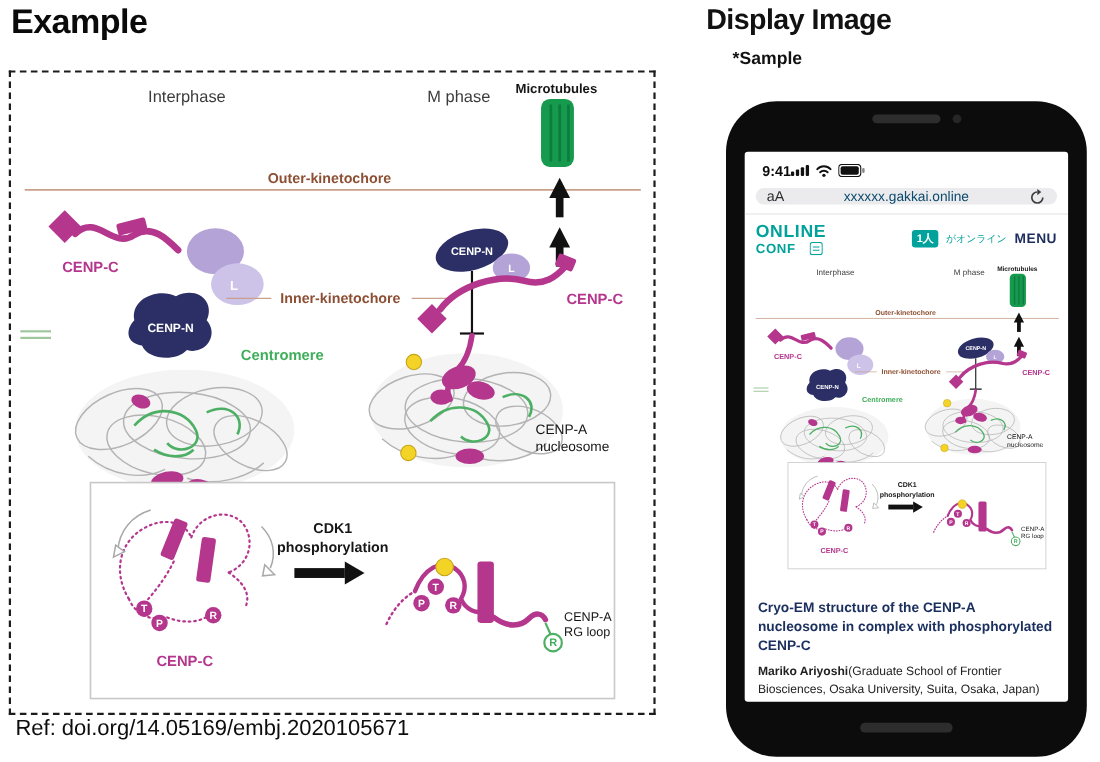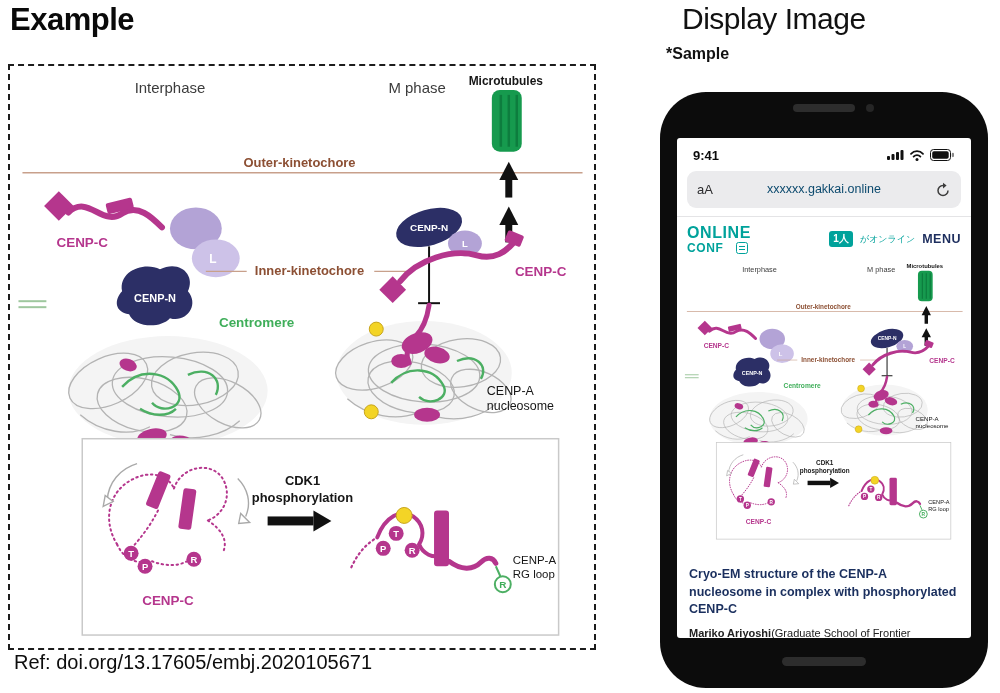--- a/index.html
+++ b/index.html
@@ -6,35 +6,35 @@
   .canvas{position:relative;width:1000px;height:693px;background:#fff;overflow:hidden;
           font-family:"Liberation Sans",sans-serif;color:#111;}
 
   
   .h-example{position:absolute;left:10px;top:2px;font-size:31px;font-weight:800;letter-spacing:-.5px;color:#0a0a0a;}
   .figure-box{position:absolute;left:8px;top:64px;width:588px;height:586px;border:2px dashed #1c1c1c;box-sizing:border-box;background:#fff;}
   .figure-box svg{width:100%;height:100%;display:block;}
   .ref{position:absolute;left:14px;top:651px;font-size:20px;color:#0d0d0d;}
 
   
-  .h-display{position:absolute;left:642px;top:2px;font-size:30px;font-weight:400;letter-spacing:-.5px;margin-left:40px;}
+  .h-display{position:absolute;left:642px;top:2px;font-size:26px;font-weight:700;letter-spacing:-.5px;}
   .sample{position:absolute;left:645px;top:45px;font-size:16px;font-weight:700;margin-left:21px;}
 
   .phone{position:absolute;left:660px;top:92px;width:328px;height:596px;background:#0c0c0c;border-radius:46px;}
   .speaker{position:absolute;top:12px;left:50%;transform:translateX(-50%);width:62px;height:8px;border-radius:4px;background:#2d2d2d;}
   .camera-dot{position:absolute;top:12px;left:calc(50% + 42px);width:8px;height:8px;border-radius:50%;background:#262626;}
   .home-bar{position:absolute;bottom:22px;left:50%;transform:translateX(-50%);width:84px;height:9px;border-radius:5px;background:#2d2d2d;}
   .screen{position:absolute;left:17px;top:46px;width:294px;height:500px;background:#fff;border-radius:3px;overflow:hidden;}
 
-  .status{height:26px;display:flex;justify-content:space-between;align-items:center;padding:4px 16px 0;}
+  .status{height:26px;display:flex;align-items:center;padding:4px 16px 0;}
   .time{font-size:13px;font-weight:700;color:#0b0b0b;}
   .status-icons{display:flex;align-items:center;gap:5px;}
 
   .addr-wrap{padding:3px 10px 8px;border-bottom:1px solid #e4e4e6;}
-  .addr{height:15px;background:#ebebed;border-radius:9px;display:flex;padding:11px 10px;}
+  .addr{height:15px;background:#ebebed;border-radius:9px;display:flex;align-items:center;padding:0 10px;}
   .reader{font-size:13px;color:#2c2c2e;}
   .url{flex:1;text-align:center;color:#0c4a6e;font-size:12.5px;}
 
   .site-header{display:flex;justify-content:space-between;align-items:center;padding:7px 10px 4px;}
   .logo{line-height:1.1;}
   .logo .l1{color:#00a29b;font-weight:800;font-size:16px;letter-spacing:.6px;}
   .logo .l2{color:#00a29b;font-weight:800;font-size:12px;letter-spacing:.6px;display:flex;align-items:center;gap:13px;}
   .header-right{display:flex;align-items:center;gap:7px;justify-content:space-between;}
   .count-badge{background:#00a29b;color:#fff;font-size:10px;font-weight:700;padding:1px 4px;border-radius:3px;}
   .count-suffix{color:#00a29b;font-size:9px;}
@@ -228,21 +228,21 @@
         <path d="M 440,497 C 452,506 464,506 472,498 C 478,492 484,493 487,499" stroke="#b5368d" stroke-width="5" fill="none" stroke-linecap="round"></path>
         <line x1="487" y1="502" x2="492" y2="513" stroke="#4caf63" stroke-width="2"></line>
         <circle cx="494" cy="520" r="8" fill="#fff" stroke="#4caf63" stroke-width="2"></circle>
         <text x="494" y="523.5" class="t-r-green">R</text>
         <text x="504" y="500" class="t-dark-sm">CENP-A</text>
         <text x="504" y="514" class="t-dark-sm">RG loop</text>
       </g>
     </svg>
   </div>
 
-  <div class="ref">Ref: doi.org/13.17605/embj.2020105671</div>
+  <div class="ref">Ref: doi.org/14.05169/embj.2020105671</div>
 
   <div class="h-display">Display Image</div>
   <div class="sample">*Sample</div>
 
   <div class="phone">
     <div class="speaker"></div>
     <div class="camera-dot"></div>
 
     <div class="screen">
 

